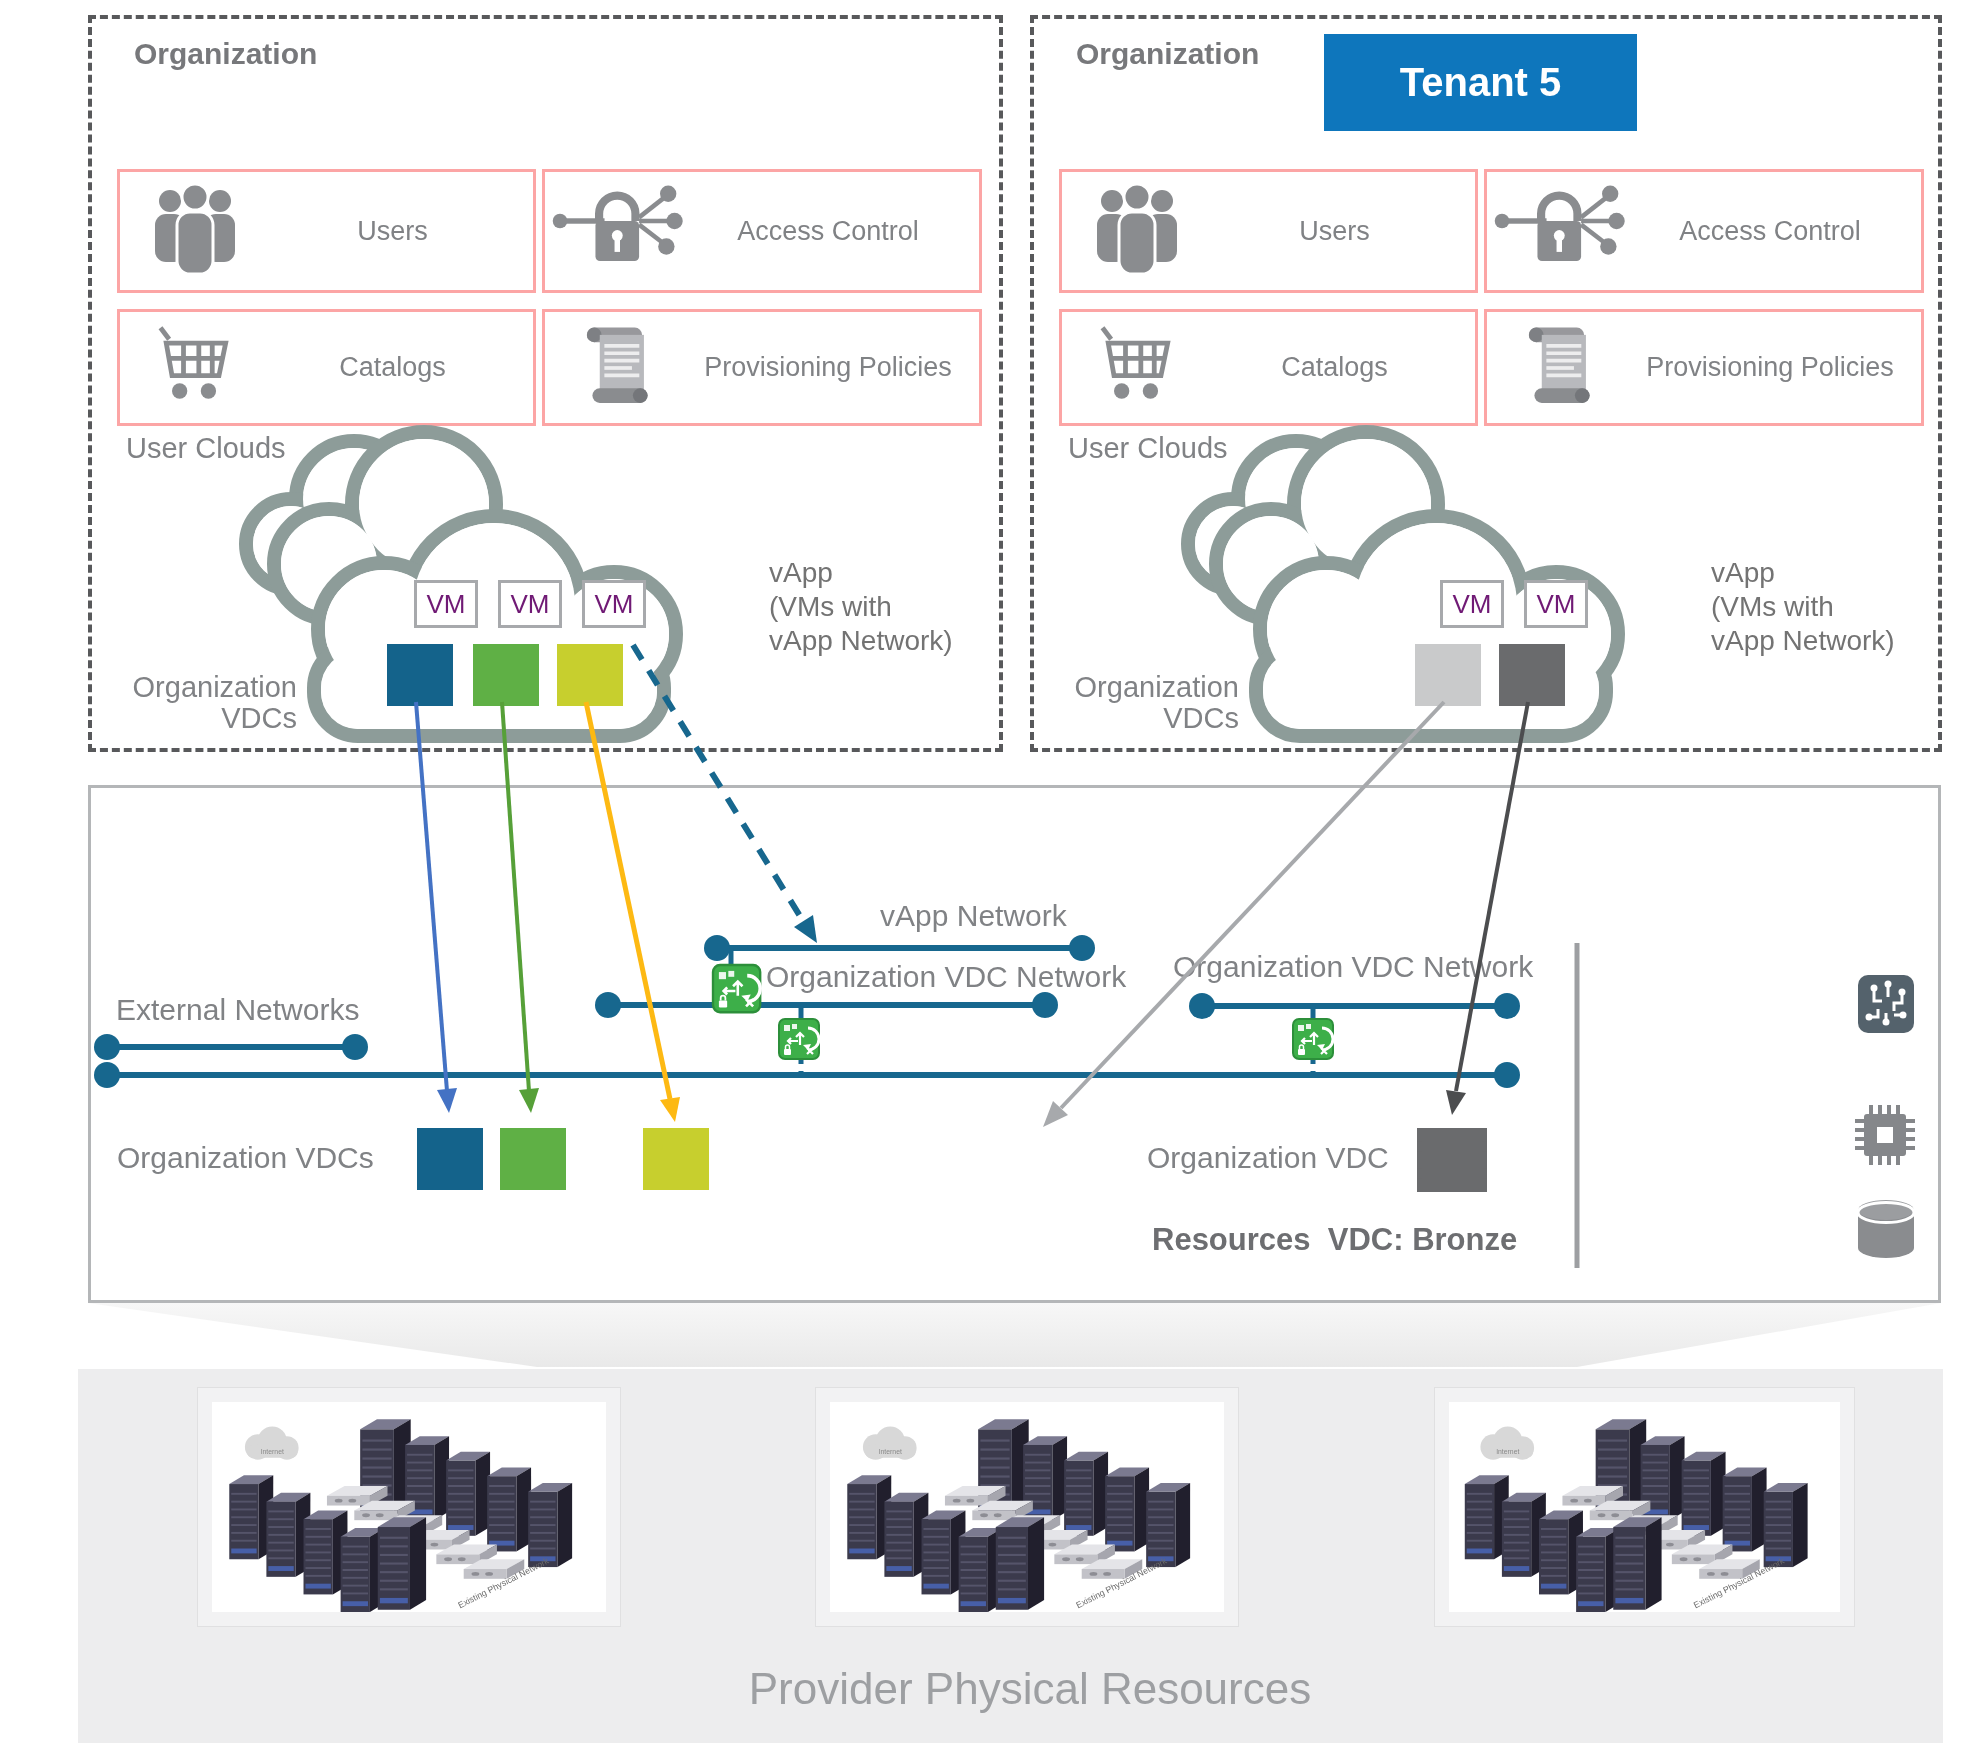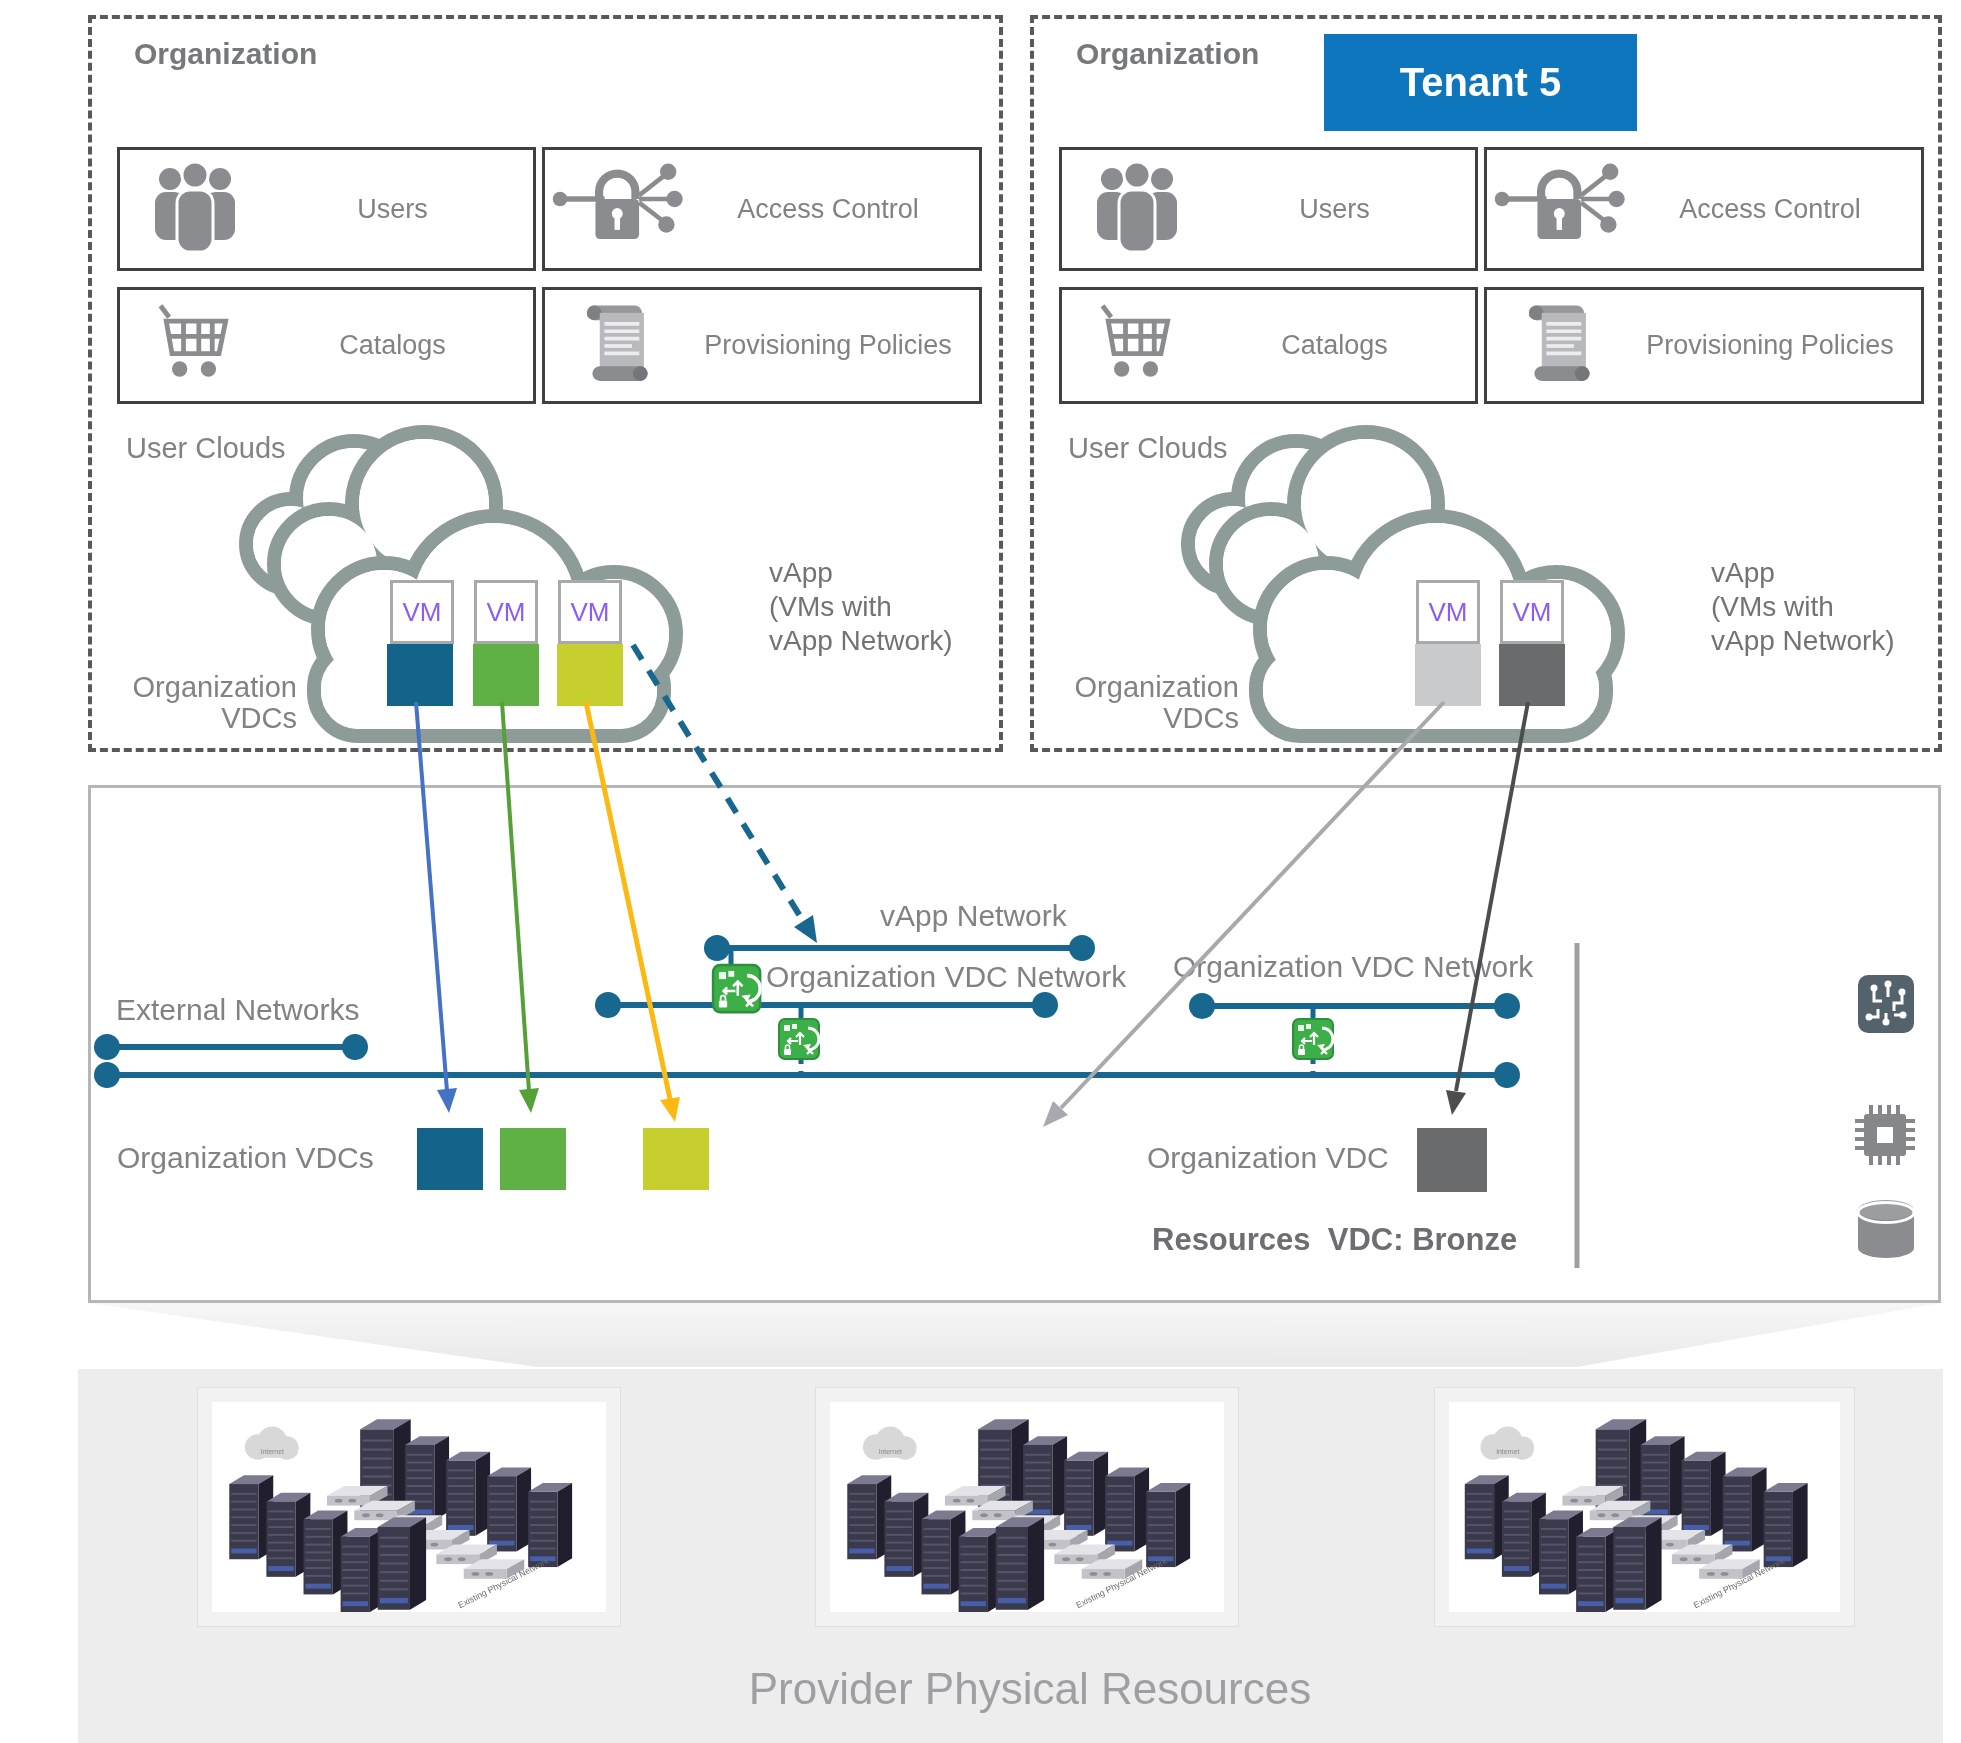--- a/index.html
+++ b/index.html
@@ -3,28 +3,28 @@
 <meta charset="utf-8">
 <style>
   html,body{margin:0;padding:0;background:#ffffff;}
   #canvas{position:relative;width:1961px;height:1743px;background:#fff;overflow:hidden;
           font-family:"Liberation Sans", sans-serif;color:#808285;}
   
   .tenant-box{position:absolute;top:15px;height:737px;border:4px dashed #58595b;box-sizing:border-box;background:transparent;}
   .org-label{position:absolute;font-size:30px;font-weight:bold;color:#77787b;white-space:nowrap;}
   .tenant-header{position:absolute;display:flex;align-items:center;justify-content:center;
                  color:#fff;font-size:40px;font-weight:bold;}
-  .info-box{position:absolute;border:3px solid #404040;box-sizing:border-box;background:#fff;
-            display:flex;align-items:center;}
+  .info-box{position:absolute;border:3px solid #fca5a5;box-sizing:border-box;background:#fff;
+            display:flex;align-items:center;margin-top:22px;}
   .info-box .iconwrap{width:150px;display:flex;align-items:center;justify-content:center;flex:none;}
   .info-box .boxlabel{flex:1;text-align:center;font-size:27px;color:#808285;padding-right:18px;white-space:nowrap;}
   .small-label{position:absolute;font-size:29px;color:#808285;white-space:nowrap;}
-  .vm-box{position:absolute;width:64px;height:64px;border:3px solid #a7a9ac;box-sizing:border-box;
+  .vm-box{position:absolute;width:64px;height:48px;border:3px solid #a7a9ac;box-sizing:border-box;
           background:#fff;display:flex;align-items:center;justify-content:center;
-          font-size:26px;color:#8b5cf6;z-index:4;}
+          font-size:26px;color:#701a75;z-index:4;margin-left:24px;}
   .stamp{position:absolute;box-sizing:border-box;border:5px dashed rgba(0,0,0,0.25);z-index:4;}
   .vdcs-label{position:absolute;width:200px;text-align:right;font-size:29px;line-height:31px;color:#808285;}
   .vapp-note{position:absolute;font-size:28px;line-height:34px;color:#737373;white-space:nowrap;}
   
   #mid-panel{position:absolute;left:88px;top:785px;width:1853px;height:518px;
              border:3px solid #b4b6b8;box-sizing:border-box;background:#fff;z-index:1;}
   .mid-label{position:absolute;font-size:30px;color:#808285;white-space:nowrap;z-index:5;}
   .mid-label.bold{font-weight:bold;color:#6d6e71;white-space:pre;font-size:31px;}
   
   #funnel{position:absolute;left:88px;top:1303px;width:1853px;height:64px;

